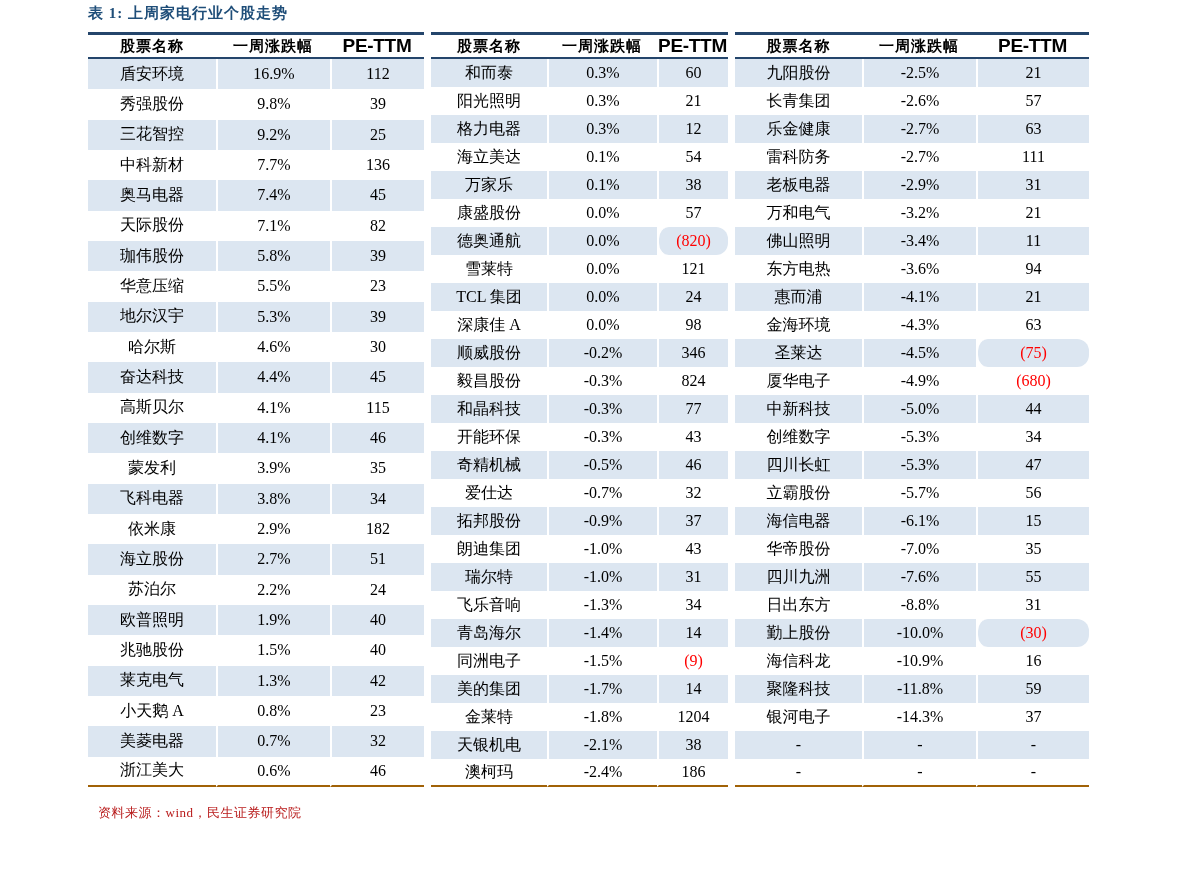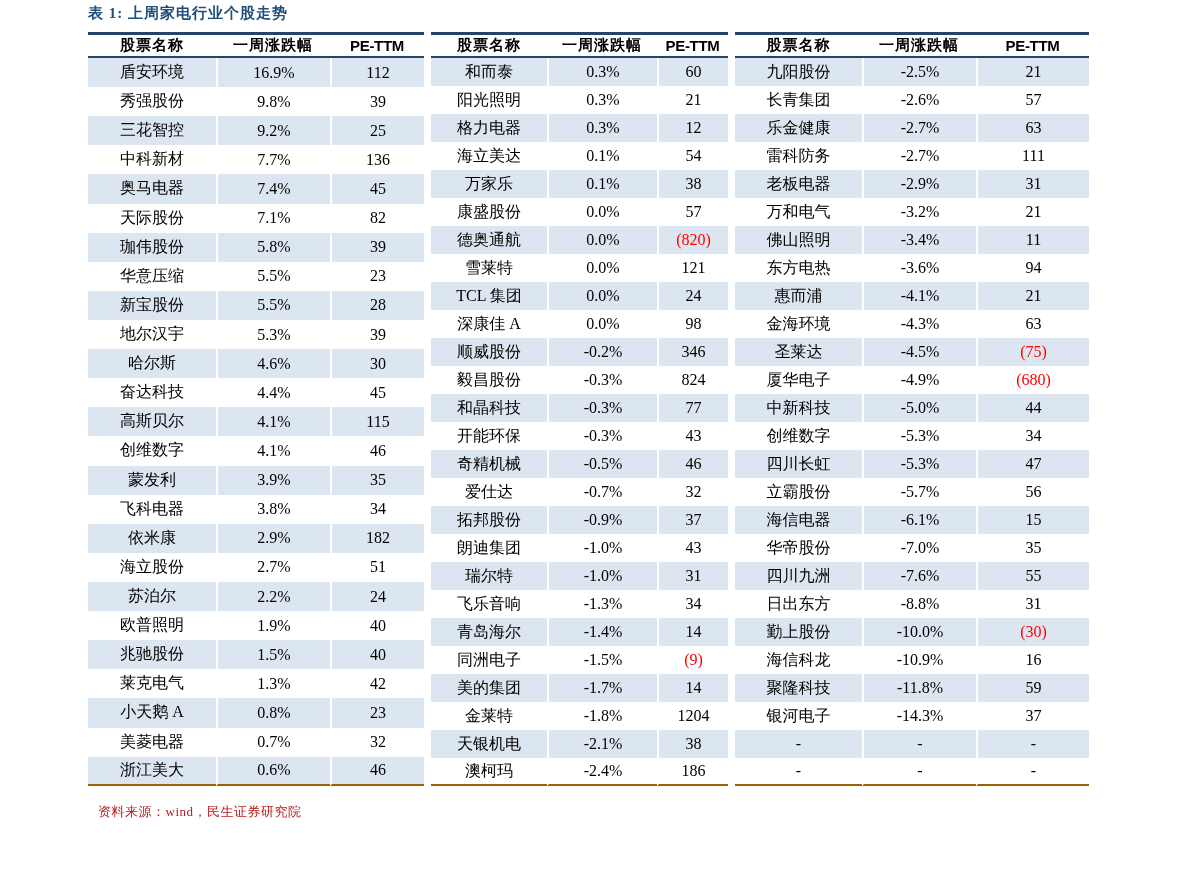--- a/index.html
+++ b/index.html
@@ -26,30 +26,30 @@
   table.g3{width:354px;}
   thead th{
     border-top:3px solid var(--border);
     border-bottom:2px solid var(--border);
     height:26px;padding:0;text-align:center;vertical-align:middle;
     font-size:15px;font-weight:bold;letter-spacing:1px;
     font-family:"Liberation Serif", serif;
   }
   thead th:nth-child(3){
     font-family:"Liberation Sans", sans-serif;
-    letter-spacing:-0.3px;font-size:15px;
+    letter-spacing:-0.3px;font-size:19px;
   }
   tbody td{
     height:28px;padding:0;text-align:center;vertical-align:middle;
     font-size:16px;border-left:2px solid #fff;
   }
   tbody td:first-child{border-left:none;}
   tbody tr:nth-child(odd) td{background:var(--stripe);}
   tbody tr:last-child td{border-bottom:2px solid #a16207;}
-  td.neg{color:var(--neg);}
+  td.neg{color:var(--neg);border-radius:12px;}
   .source{
     margin-top:17px;padding-left:10px;font-size:13px;color:#b91c1c;
     letter-spacing:0.5px;
   }
 </style>
 </head>
 <body>
 
 <div class="page">
   <div class="title">表 1: 上周家电行业个股走势</div>
@@ -103,25 +103,20 @@
             <td>珈伟股份</td>
             <td>5.8%</td>
             <td>39</td>
           </tr>
           <tr>
             <td>华意压缩</td>
             <td>5.5%</td>
             <td>23</td>
           </tr>
           <tr>
-            <td>新宝股份</td>
-            <td>5.5%</td>
-            <td>28</td>
-          </tr>
-          <tr>
             <td>地尔汉宇</td>
             <td>5.3%</td>
             <td>39</td>
           </tr>
           <tr>
             <td>哈尔斯</td>
             <td>4.6%</td>
             <td>30</td>
           </tr>
           <tr>

